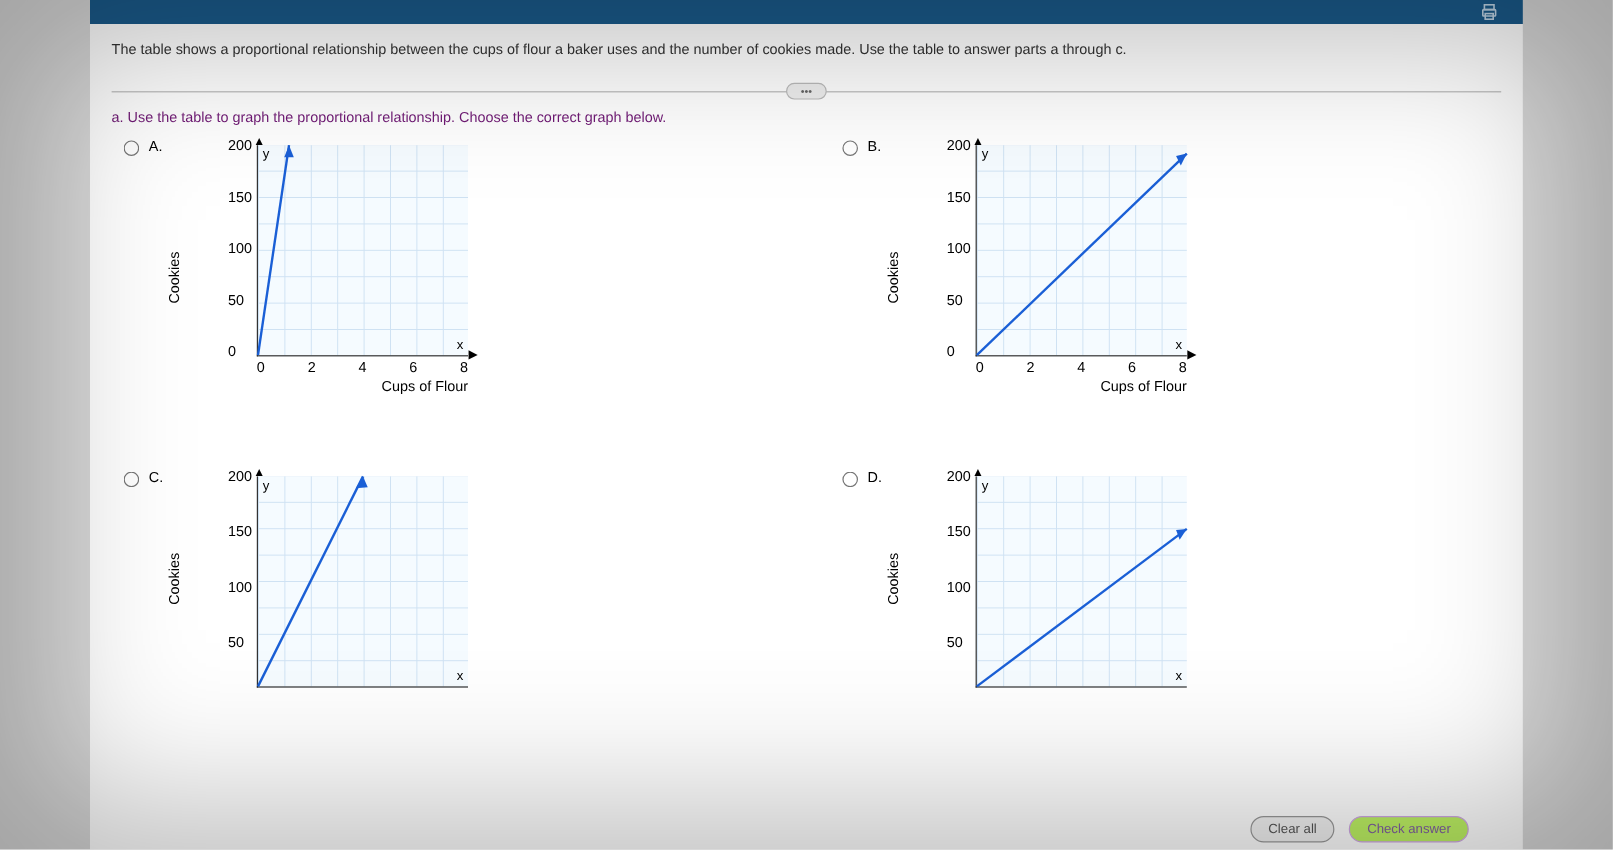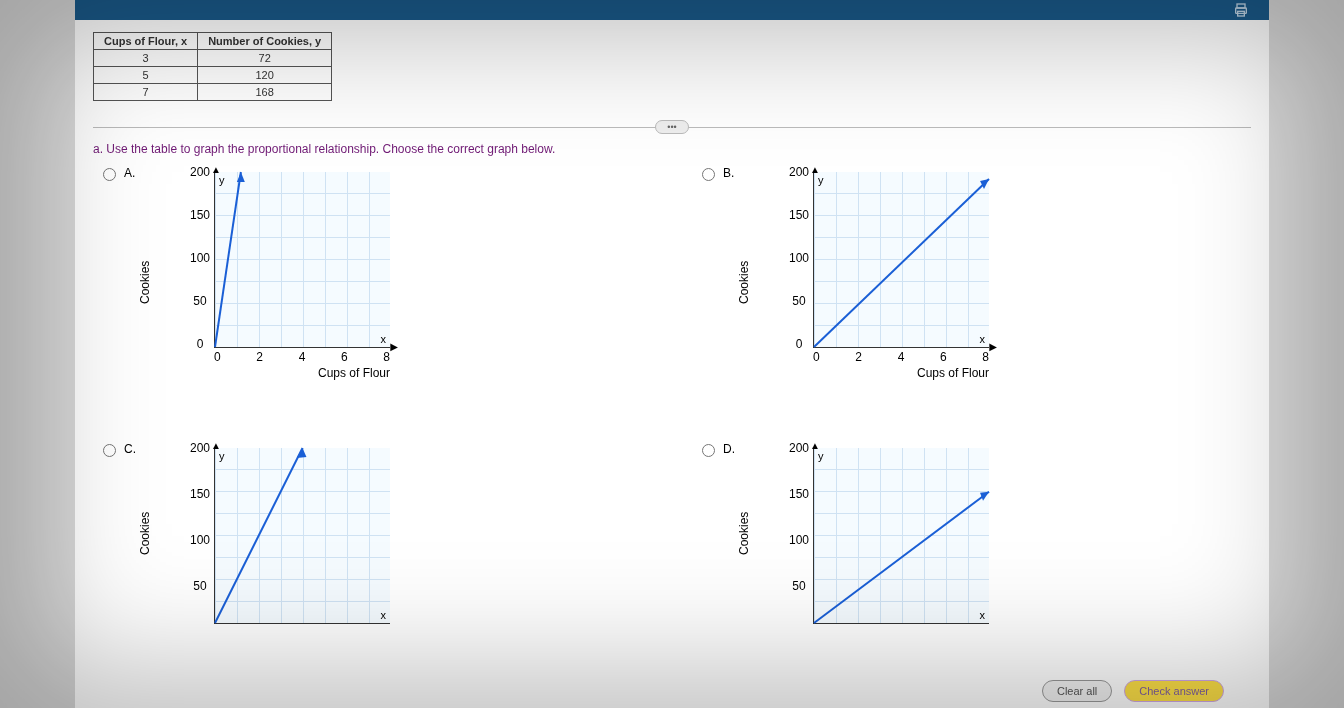--- a/index.html
+++ b/index.html
@@ -123,21 +123,21 @@
       position: absolute;
       left: 34px;
       top: 0;
       display: flex;
       align-items: flex-start;
     }
     .y-ticks {
       display: flex;
       flex-direction: column;
       justify-content: space-between;
-      align-items: center;
+      align-items: flex-start;
       height: 184px;
       margin-right: 4px;
       font-size: 12px;
       margin-top: -6px;
     }
     .y-ticks span { line-height: 1; }
     .plot {
       position: relative;
       width: 176px;
       height: 176px;
@@ -192,21 +192,21 @@
     .btn {
       font-size: 11px;
       padding: 4px 14px;
       border-radius: 14px;
       border: 1px solid #999;
       background: #f2f2f2;
       cursor: pointer;
       color: #555;
     }
     .btn.primary {
-      background: #fde047;
+      background: #bef264;
       border-color: #d0a8e6;
       color: #8060a0;
     }
     .vignette{
       position:absolute; inset:0; pointer-events:none;
       box-shadow: inset 0 0 120px 40px rgba(0,0,0,0.25);
     }
   </style>
 </head>
 <body>
@@ -217,40 +217,21 @@
       <svg width="16" height="16" viewBox="0 0 24 24" fill="none" stroke="currentColor" stroke-width="2">
           <rect x="6" y="3" width="12" height="6"></rect>
           <rect x="4" y="9" width="16" height="8" rx="1"></rect>
           <rect x="7" y="14" width="10" height="7"></rect>
         </svg>
     </span>
   </div>
   <div class="card">
 
     <div class="question-row">
-      <table class="data-table">
-        <tbody>
-            <tr>
-          <th>Cups of Flour, x</th>
-          <th>Number of Cookies, y</th>
-        </tr>
-        <tr>
-          <td>3</td>
-          <td>72</td>
-        </tr>
-        <tr>
-          <td>5</td>
-          <td>120</td>
-        </tr>
-        <tr>
-          <td>7</td>
-          <td>168</td>
-        </tr>
-      </tbody>
-        </table>
+      <div class="question-text">The table shows a proportional relationship between the cups of flour a baker uses and the number of cookies made. Use the table to answer parts a through c.</div>
     </div>
 
     <div class="divider-wrap">
       <hr class="divider">
       <div class="collapse-pill">•••</div>
     </div>
 
     <div class="part-text">a. Use the table to graph the proportional relationship. Choose the correct graph below.</div>
 
     <div class="options-grid">

